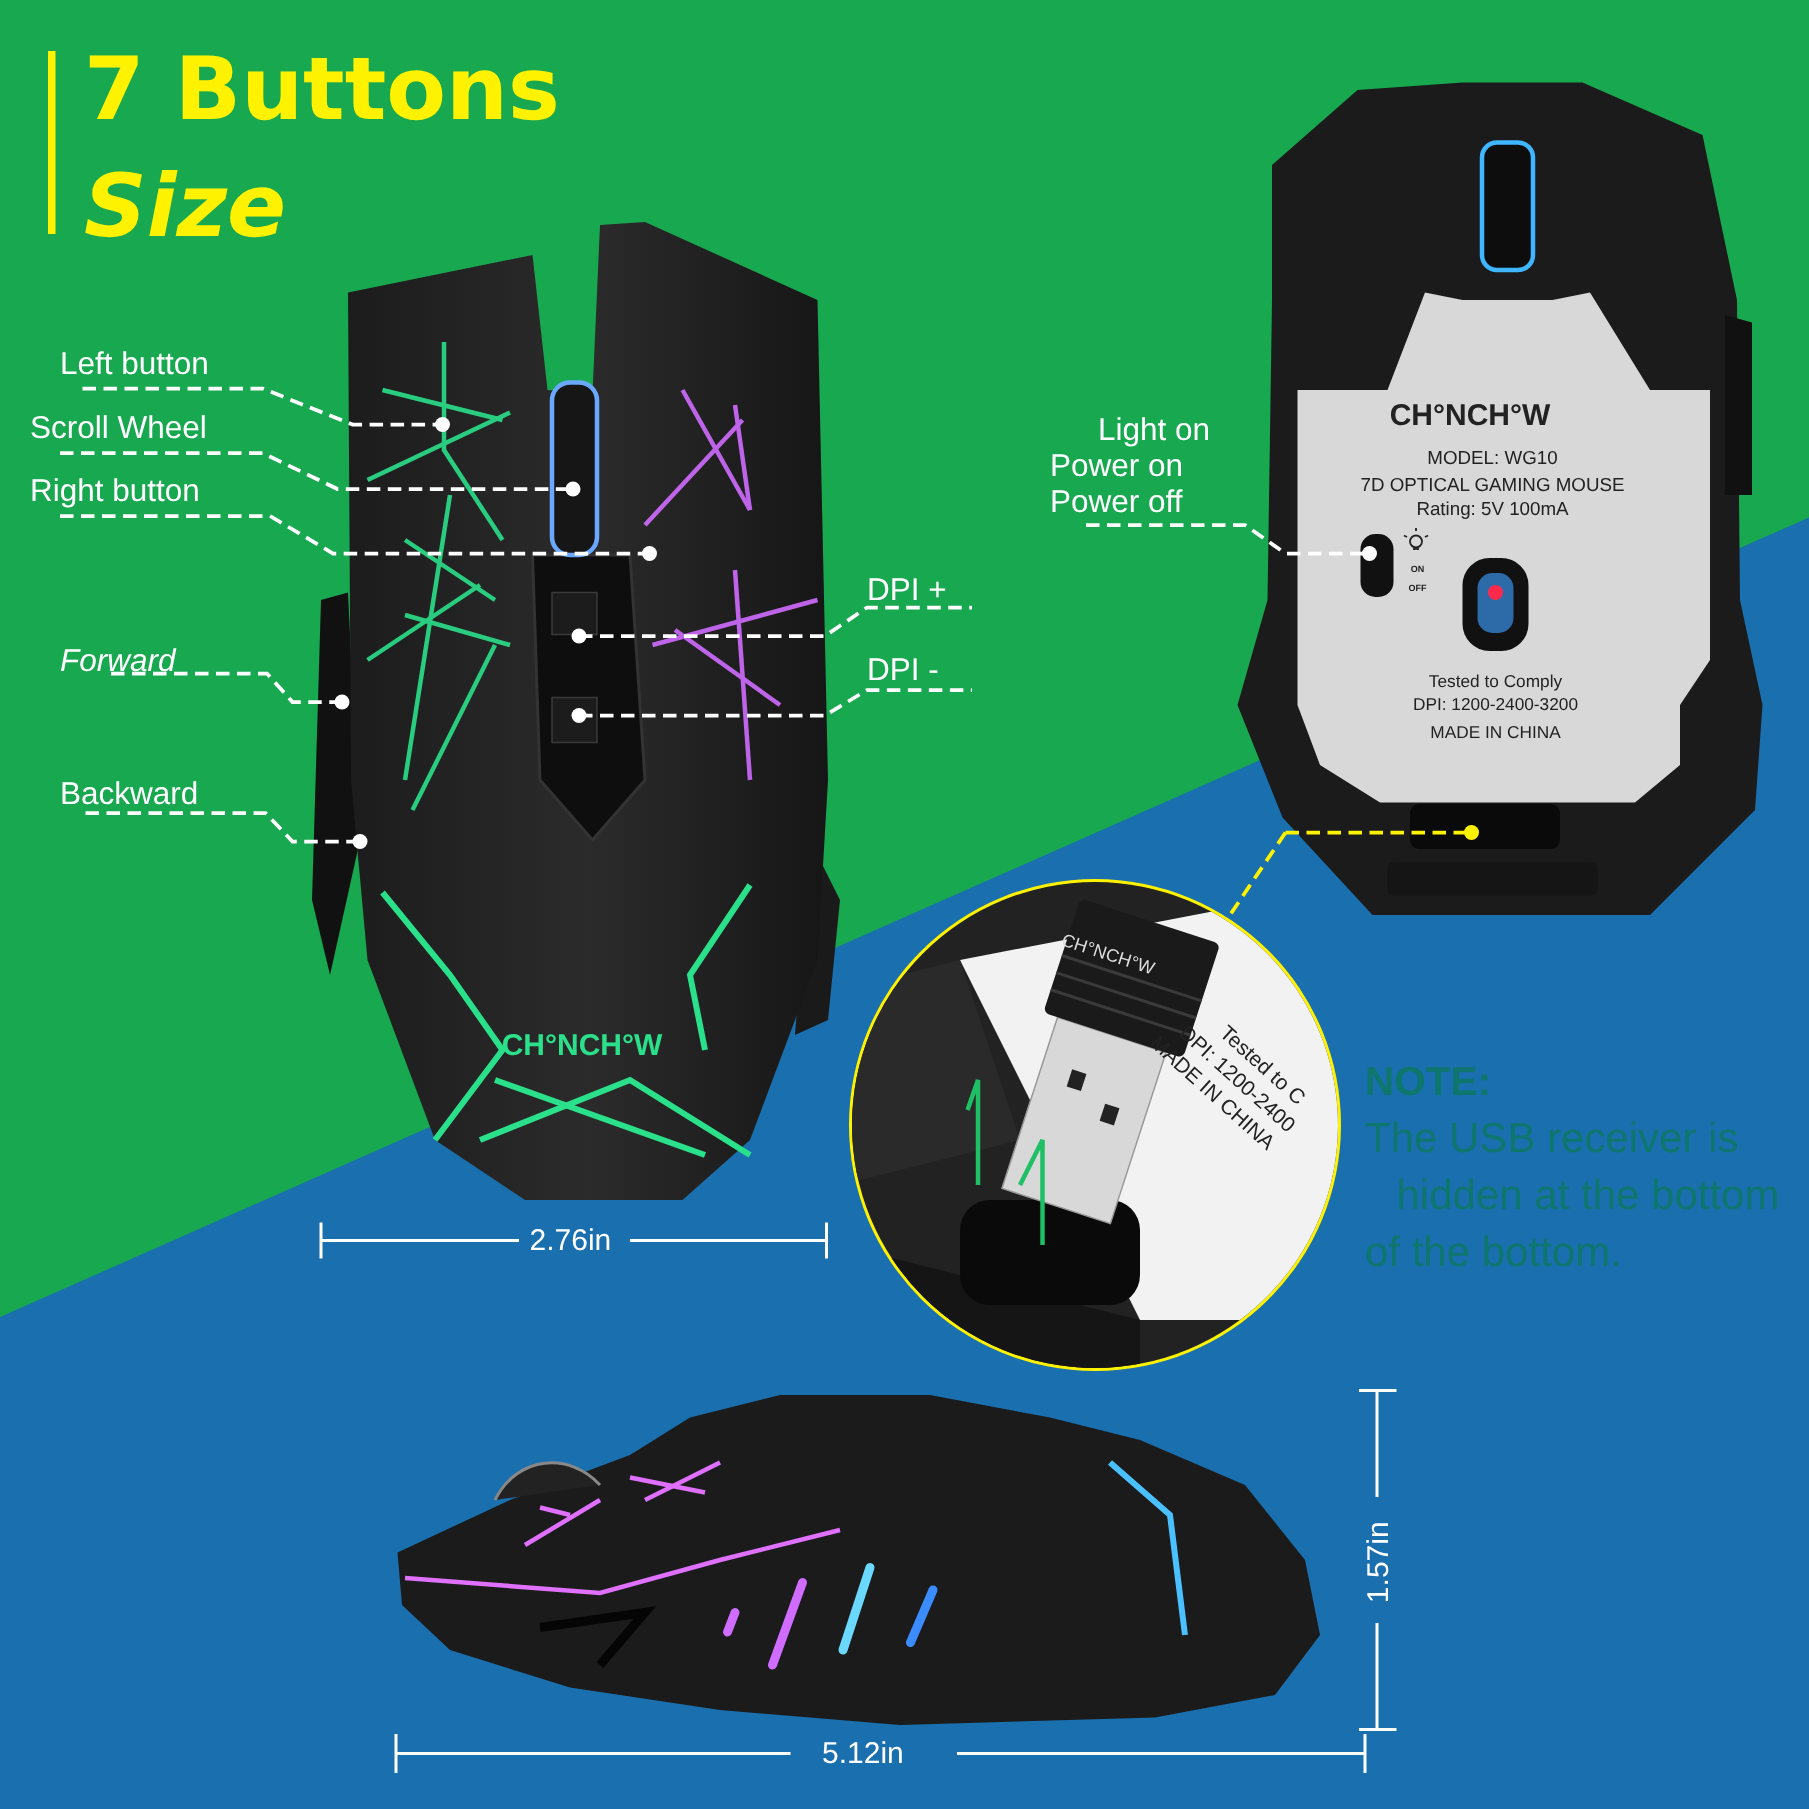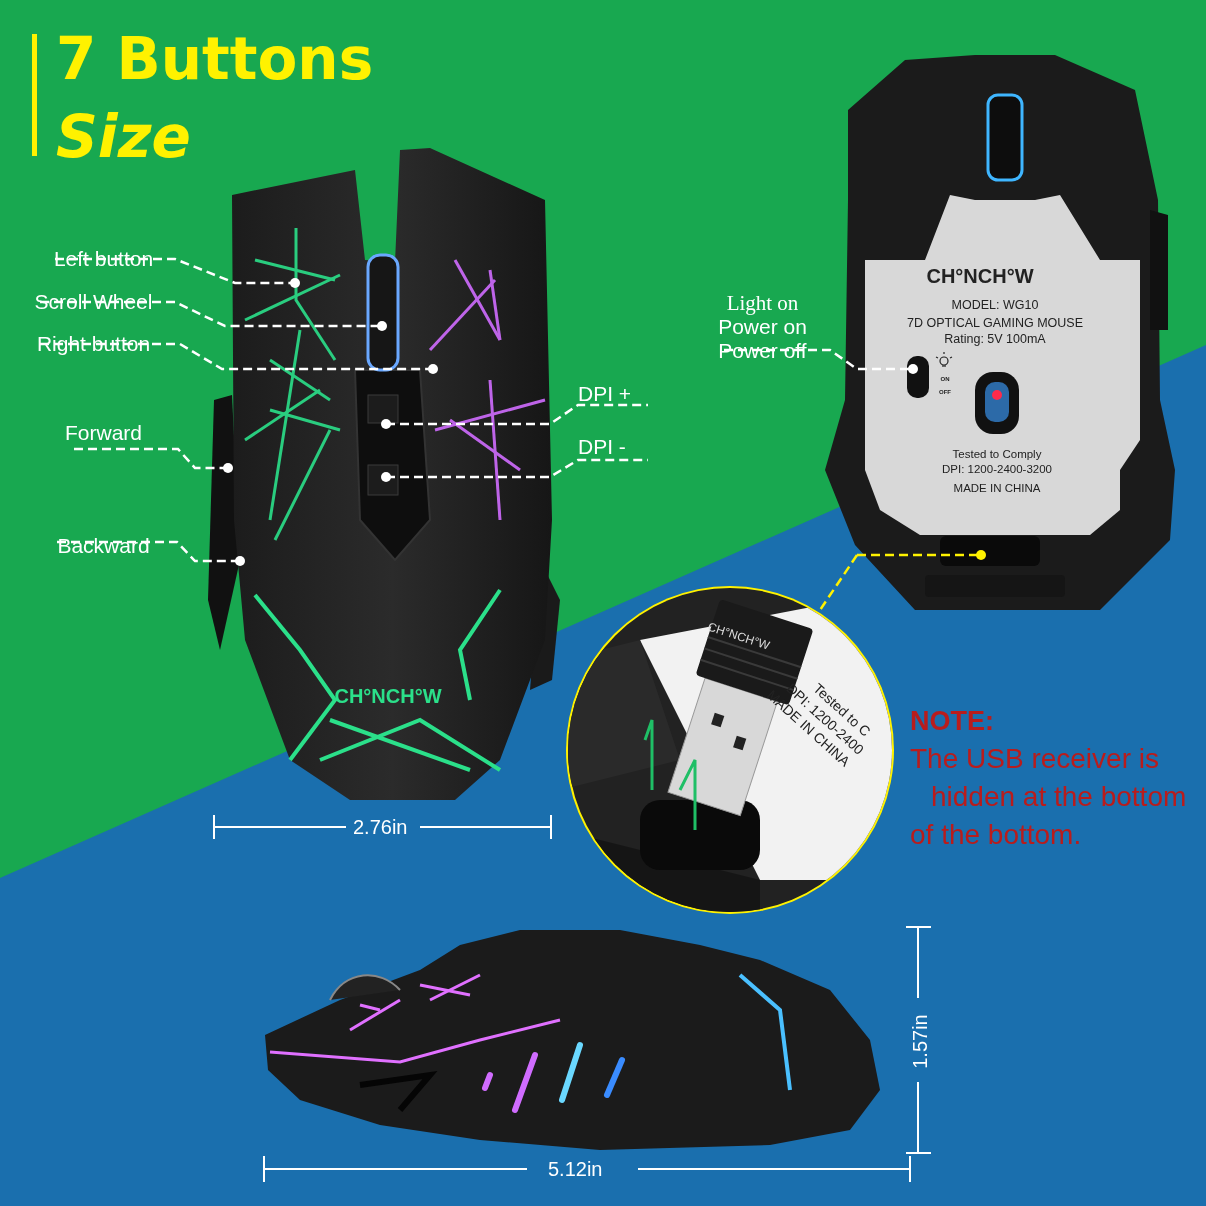--- a/index.html
+++ b/index.html
@@ -1,22 +1,22 @@
 <!DOCTYPE html>
 <html><head>
 <meta charset="utf-8">
 <style>
   html, body { margin:0; padding:0; }
   body { width:1206px; height:1206px; overflow:hidden; position:relative; font-family:"Liberation Sans", sans-serif; }
   .bg { position:absolute; inset:0; }
   .title-bar { position:absolute; left:32px; top:34px; width:5px; height:122px; background:#FFF200; }
   .title { position:absolute; left:56px; color:#FFF200; font-weight:bold; font-size:58px; line-height:1; font-family:"DejaVu Sans", sans-serif; letter-spacing:0px;text-align:right; }
   .lbl { position:absolute; color:#fff; font-size:21px; white-space:nowrap; }
-  .lbl-r { text-align:center;margin-top:16px; }
-  .note { position:absolute; left:910px; color:#b91c1c; font-size:28px; white-space:nowrap; }
+  .lbl-r { text-align:left; }
+  .note { position:absolute; left:910px; color:#0f766e; font-size:28px; white-space:nowrap; }
   .note-h { font-weight:bold; font-size:27px; }
   .dim { position:absolute; color:#fff; font-size:20px; white-space:nowrap; }
   svg { position:absolute; left:0; top:0; }
   .label-text { fill:#222; font-family:"Liberation Sans", sans-serif; }
 </style>
 </head>
 <body>
 
 <svg class="bg" width="1206" height="1206" viewBox="0 0 1206 1206">
   <rect width="1206" height="1206" fill="#1A6FAE"></rect>
@@ -92,21 +92,21 @@
     <circle cx="228" cy="468" r="5"></circle>
       <circle cx="240" cy="561" r="5"></circle>
     <circle cx="386" cy="424" r="5"></circle>
       <circle cx="386" cy="477" r="5"></circle>
   </g>
 </svg>
 
 <div class="lbl lbl-r" style="left:40px;top:231px;width:127px;">Left button</div>
 <div class="lbl lbl-r" style="left:20px;top:274px;width:147px;">Scroll Wheel</div>
 <div class="lbl lbl-r" style="left:20px;top:316px;width:147px;">Right button</div>
-<div class="lbl lbl-r" style="left:40px;top:405px;width:127px;">Forward</div>
+<div class="lbl lbl-r" style="left:40px;top:429px;width:127px;font-style:italic;">Forward</div>
 <div class="lbl lbl-r" style="left:40px;top:518px;width:127px;">Backward</div>
 <div class="lbl" style="left:578px;top:382px;">DPI +</div>
 <div class="lbl" style="left:578px;top:435px;">DPI -</div>
 
 <svg width="1206" height="1206" viewBox="0 0 1206 1206">
   <g stroke="#fff" stroke-width="2">
     <line x1="214" y1="827" x2="346" y2="827"></line>
       <line x1="420" y1="827" x2="551" y2="827"></line>
     <line x1="214" y1="815" x2="214" y2="839"></line>
       <line x1="551" y1="815" x2="551" y2="839"></line>
@@ -150,21 +150,21 @@
   </g>
   <circle cx="913" cy="369" r="5" fill="#fff"></circle>
 
   <g stroke="#FFF200" stroke-width="2.5" stroke-dasharray="9,5" fill="none">
     <path d="M857,555 L980,555"></path>
       <path d="M857,555 L820,610"></path>
   </g>
   <circle cx="981" cy="555" r="5" fill="#FFF200"></circle>
 </svg>
 
-<div class="lbl lbl-r" style="left:700px;top:275px;width:125px;font-family:Liberation Serif, serif;">Light on</div>
+<div class="lbl lbl-r" style="left:732px;top:275px;width:125px;">Light on</div>
 <div class="lbl lbl-r" style="left:700px;top:299px;width:125px;">Power on</div>
 <div class="lbl lbl-r" style="left:700px;top:323px;width:125px;">Power off</div>
 
 <svg width="1206" height="1206" viewBox="0 0 1206 1206">
   <defs>
       <clipPath id="cc">
         <circle cx="730" cy="750" r="162"></circle>
       </clipPath>
     </defs>
   <circle cx="730" cy="750" r="164" fill="#FFF200"></circle>

